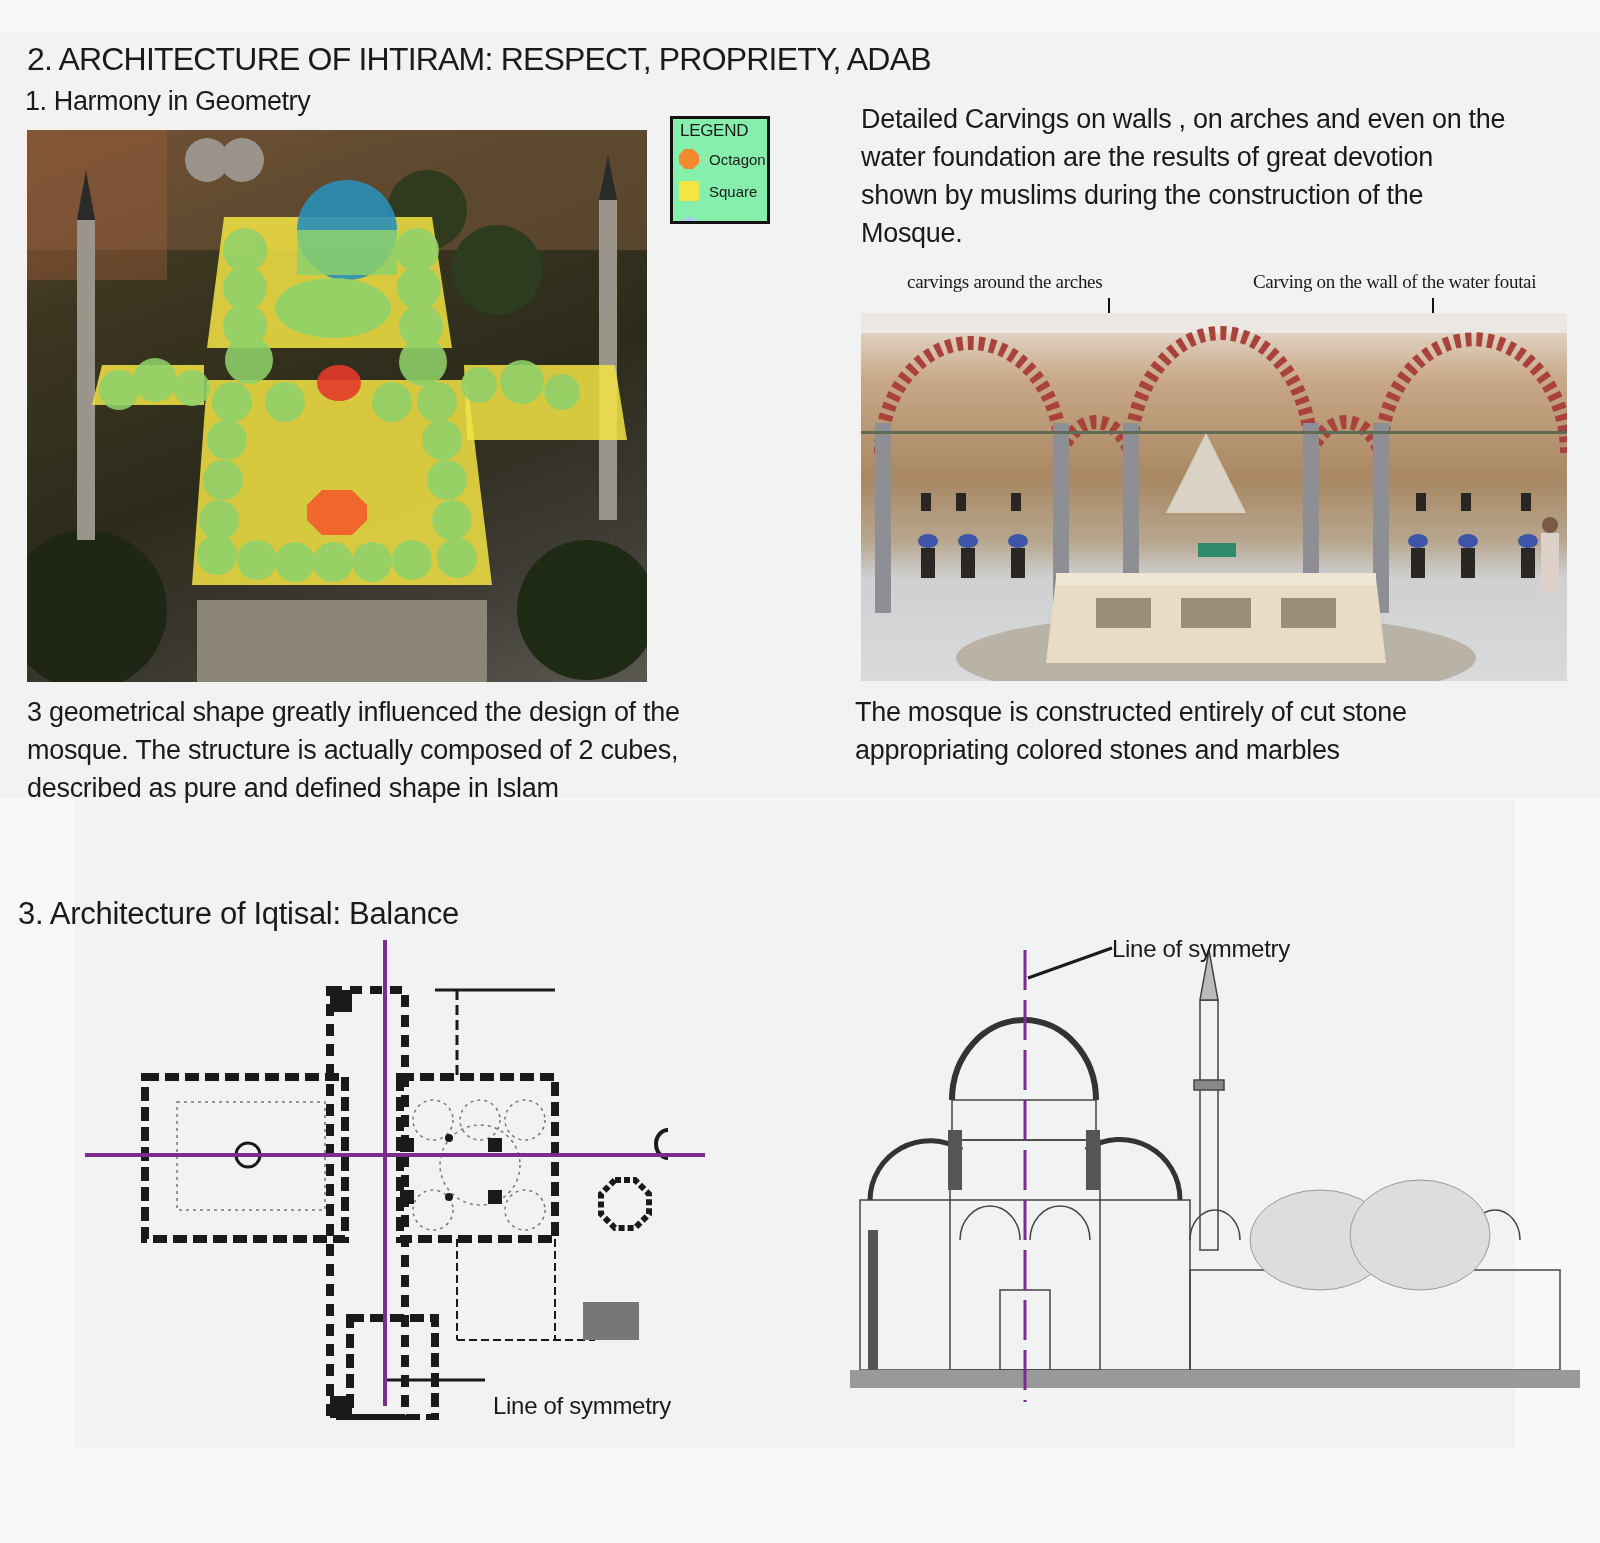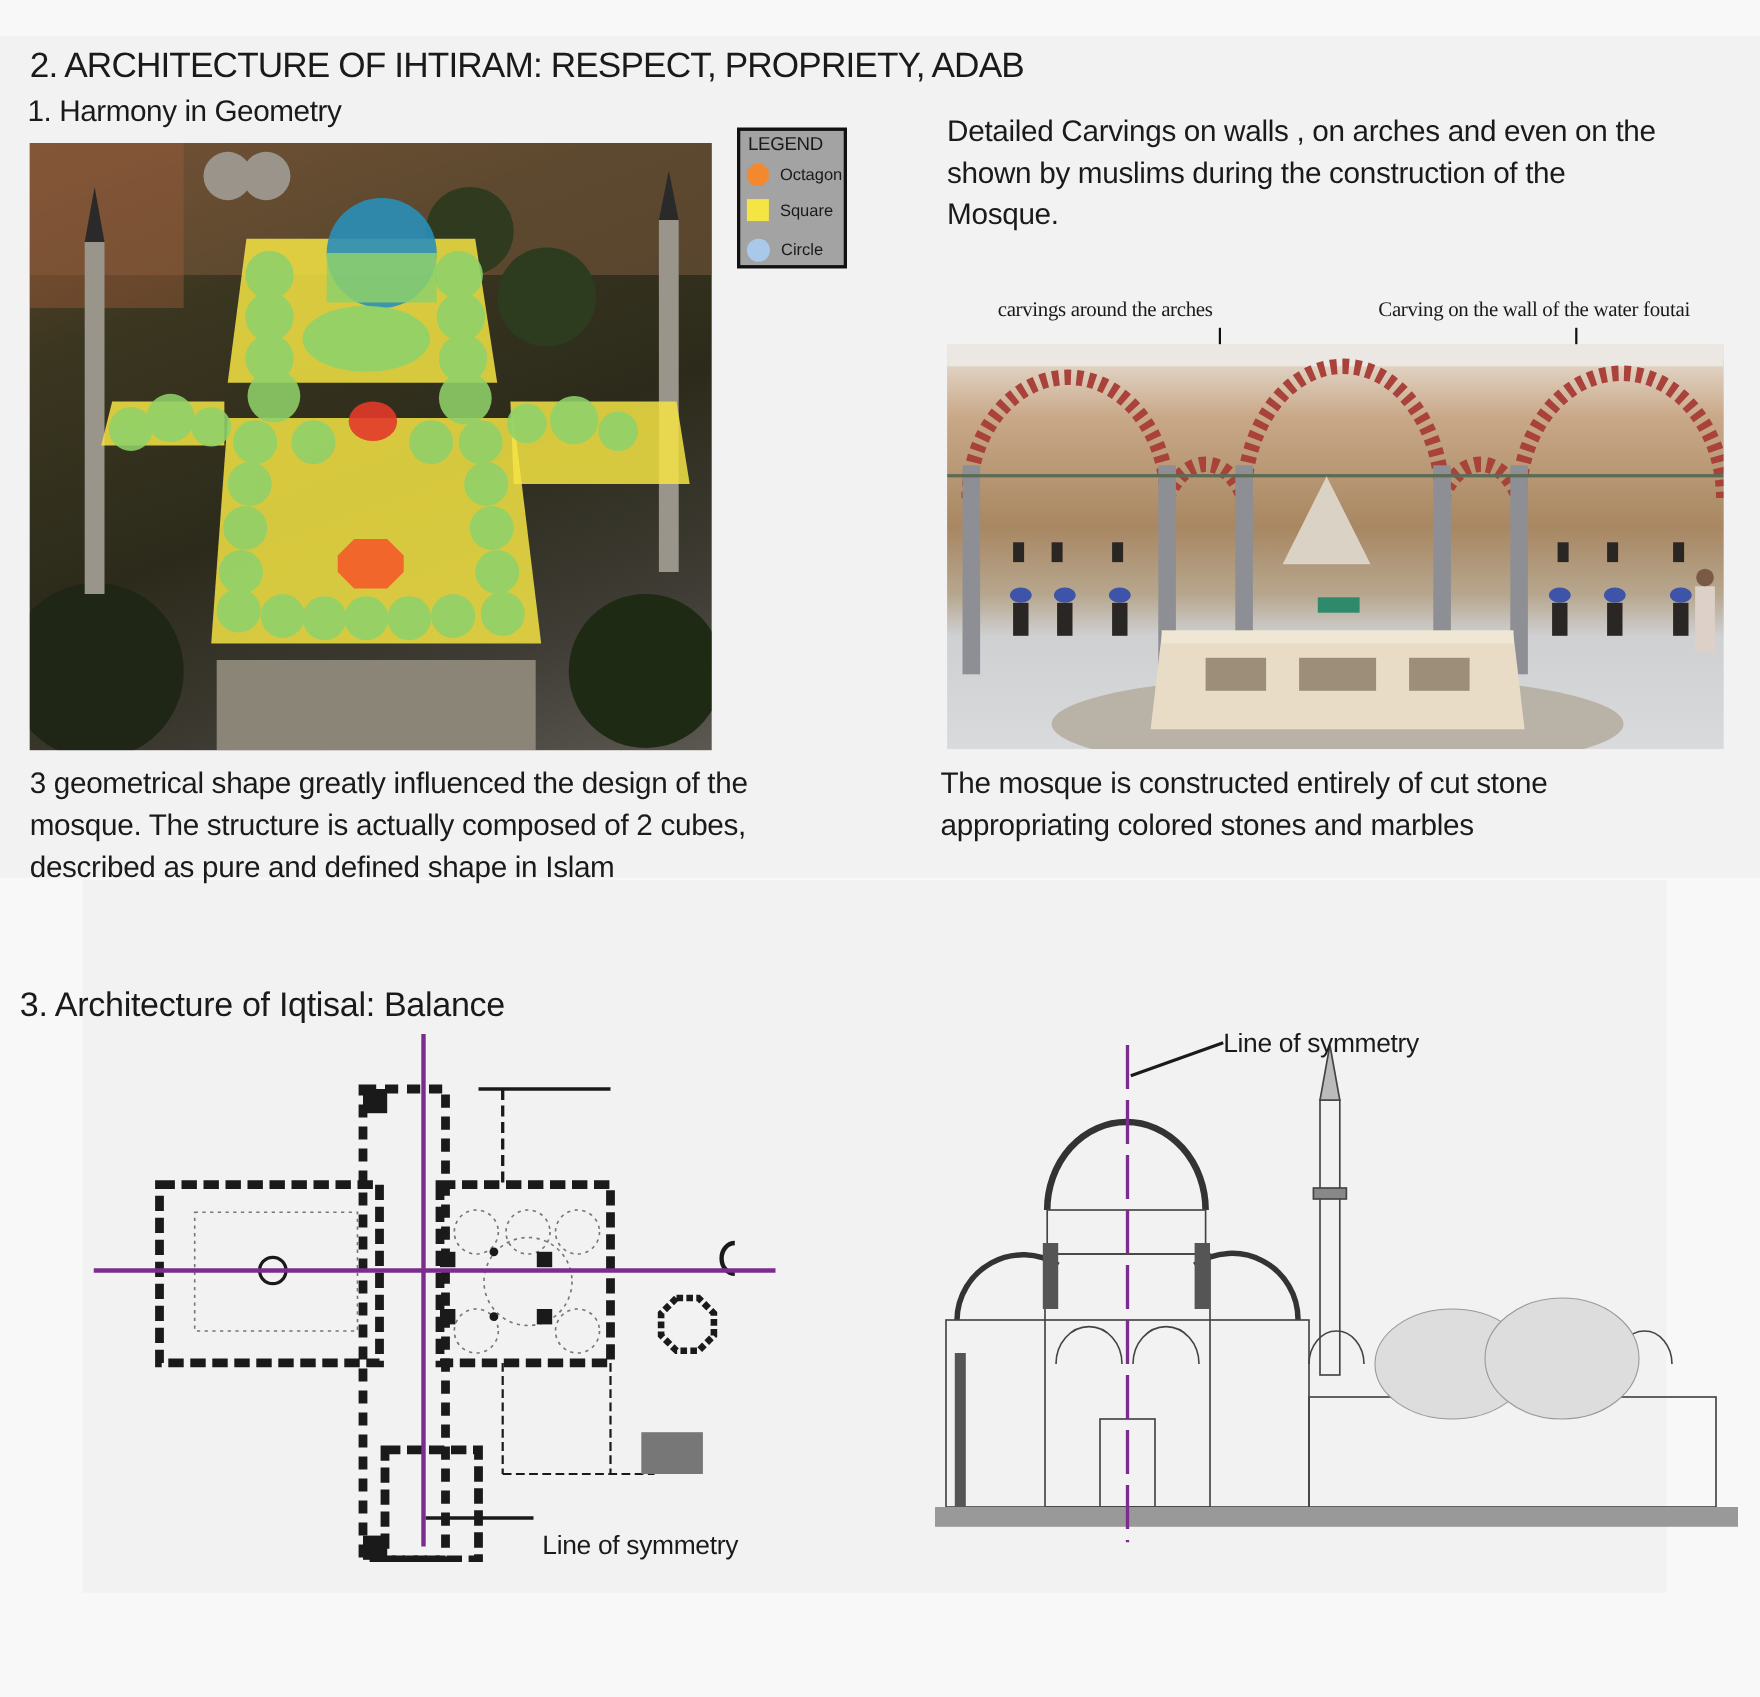--- a/index.html
+++ b/index.html
@@ -13,22 +13,22 @@
   }
   .abs { position: absolute; }
   .h1 { font-size: 32px; letter-spacing: -0.8px; }
   .h2 { font-size: 27px; letter-spacing: -0.4px; }
   .para { font-size: 27px; line-height: 38px; letter-spacing: -0.3px; }
   .caption { font-size: 19px; letter-spacing: -0.3px; font-family: Liberation Serif, serif; }
   .label { font-size: 24px; letter-spacing: -0.3px; }
 
   
   .legend {
-    position: absolute; left: 670px; top: 116px; width: 100px; height: 128px;
-    border: 3px solid #111; background: #a3a3a3; box-sizing: border-box;
+    position: absolute; left: 670px; top: 116px; width: 100px; height: 108px;
+    border: 3px solid #111; background: #86efac; box-sizing: border-box;
     overflow: hidden;
   }
   .legend-title { position: absolute; left: 7px; top: 2px; font-size: 17px; letter-spacing: -0.3px; }
   .legend-row { position: absolute; left: 6px; display: flex; align-items: center; gap: 10px; font-size: 15px; white-space: nowrap; }
   .sw-oct { width: 20px; height: 20px; background: #f2892e; clip-path: polygon(30% 0,70% 0,100% 30%,100% 70%,70% 100%,30% 100%,0 70%,0 30%); }
   .sw-sq { width: 20px; height: 20px; background: #f4e444; }
   .sw-ci { width: 21px; height: 21px; border-radius: 50%; background: #a8c9ea; }
 
   
   .aerial {
@@ -129,20 +129,21 @@
     <span>Square</span>
   </div>
   <div class="legend-row" style="top:98px;">
     <span class="sw-ci"></span>
     <span>Circle</span>
   </div>
 </div>
 
 <div class="abs para" style="left:861px;top:100px;width:740px;">
   <div>Detailed Carvings on walls , on arches and even on the</div>
+  <div>water foundation are the results of great devotion</div>
   <div>shown by muslims during the construction of the</div>
   <div>Mosque.</div>
 </div>
 
 <div class="abs caption" style="left:907px;top:271px;">carvings around the arches</div>
 <div class="abs caption" style="left:1253px;top:271px;white-space:nowrap;width:347px;overflow:hidden;">Carving on the wall of the water foutai</div>
 <div class="abs" style="left:1108px;top:298px;width:2px;height:92px;background:#111;"></div>
 <div class="abs" style="left:1432px;top:298px;width:2px;height:220px;background:#111;"></div>
 
 <div class="courtyard">

